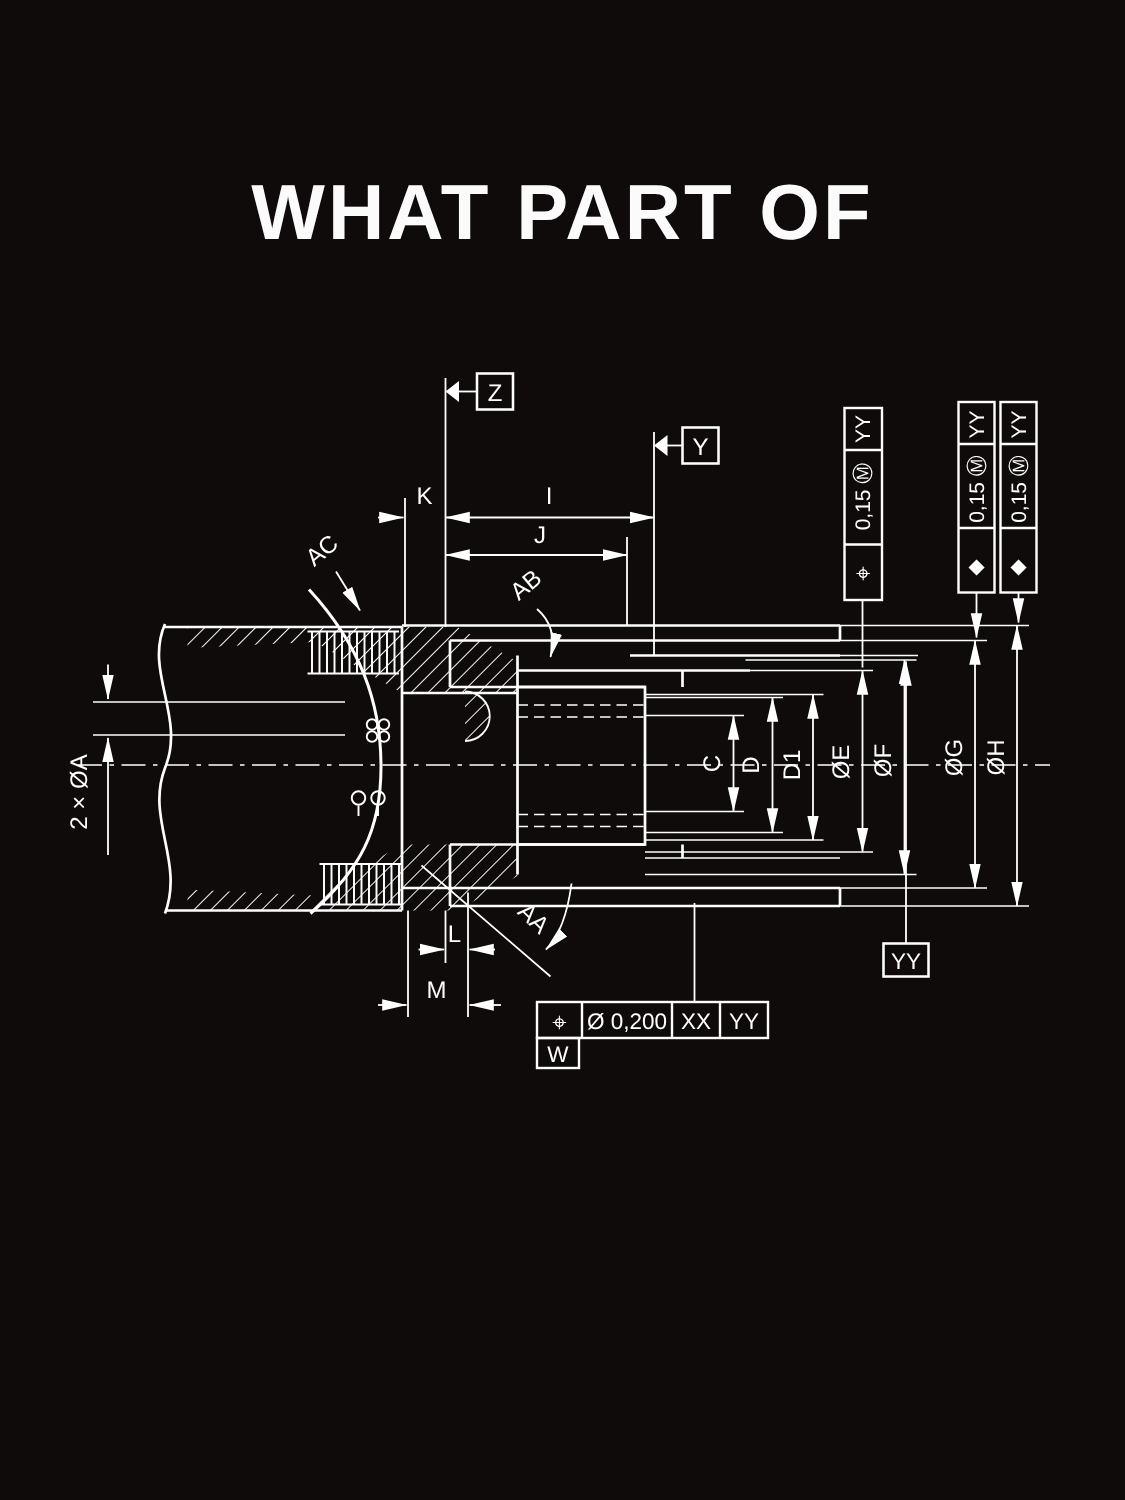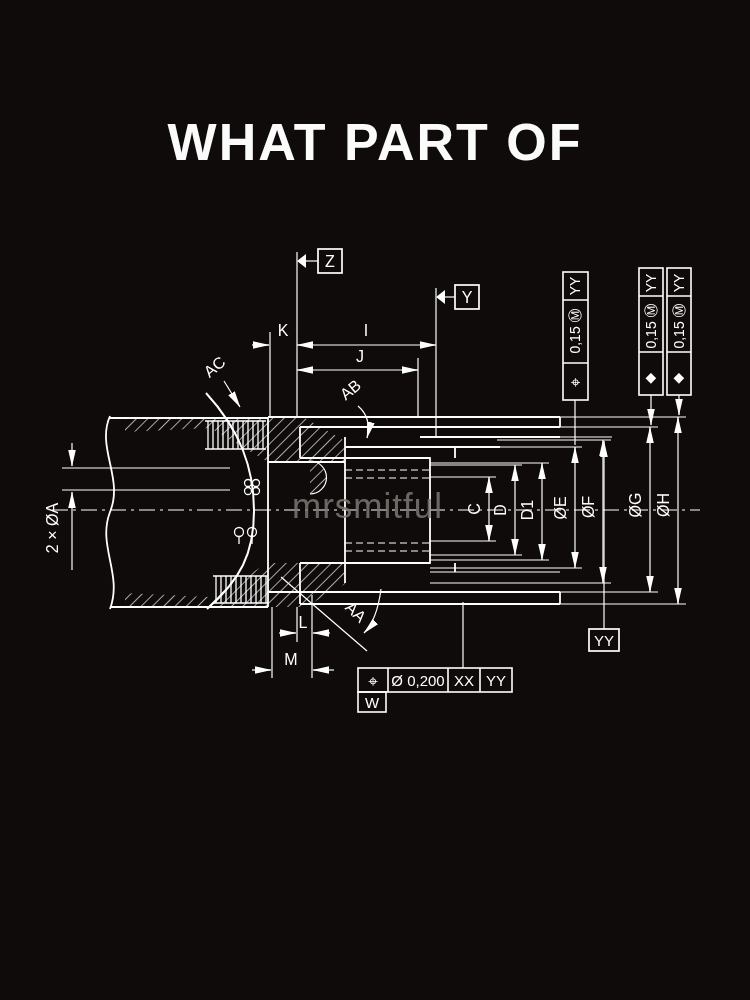--- a/index.html
+++ b/index.html
@@ -240,15 +240,14 @@
         <rect x="358" y="692" width="28" height="20"></rect>
       </g>
       <text x="373" y="687" text-anchor="middle" font-size="17">⌖</text>
       <text x="418" y="686" text-anchor="middle" font-size="15">Ø 0,200</text>
       <text x="464" y="686" text-anchor="middle" font-size="15">XX</text>
       <text x="496" y="686" text-anchor="middle" font-size="15">YY</text>
       <text x="372" y="708" text-anchor="middle" font-size="15">W</text>
     </g>
   </svg>
 
-  <div class="watermark">mrsmitful</div>
 
 </div>
 
 </body></html>

